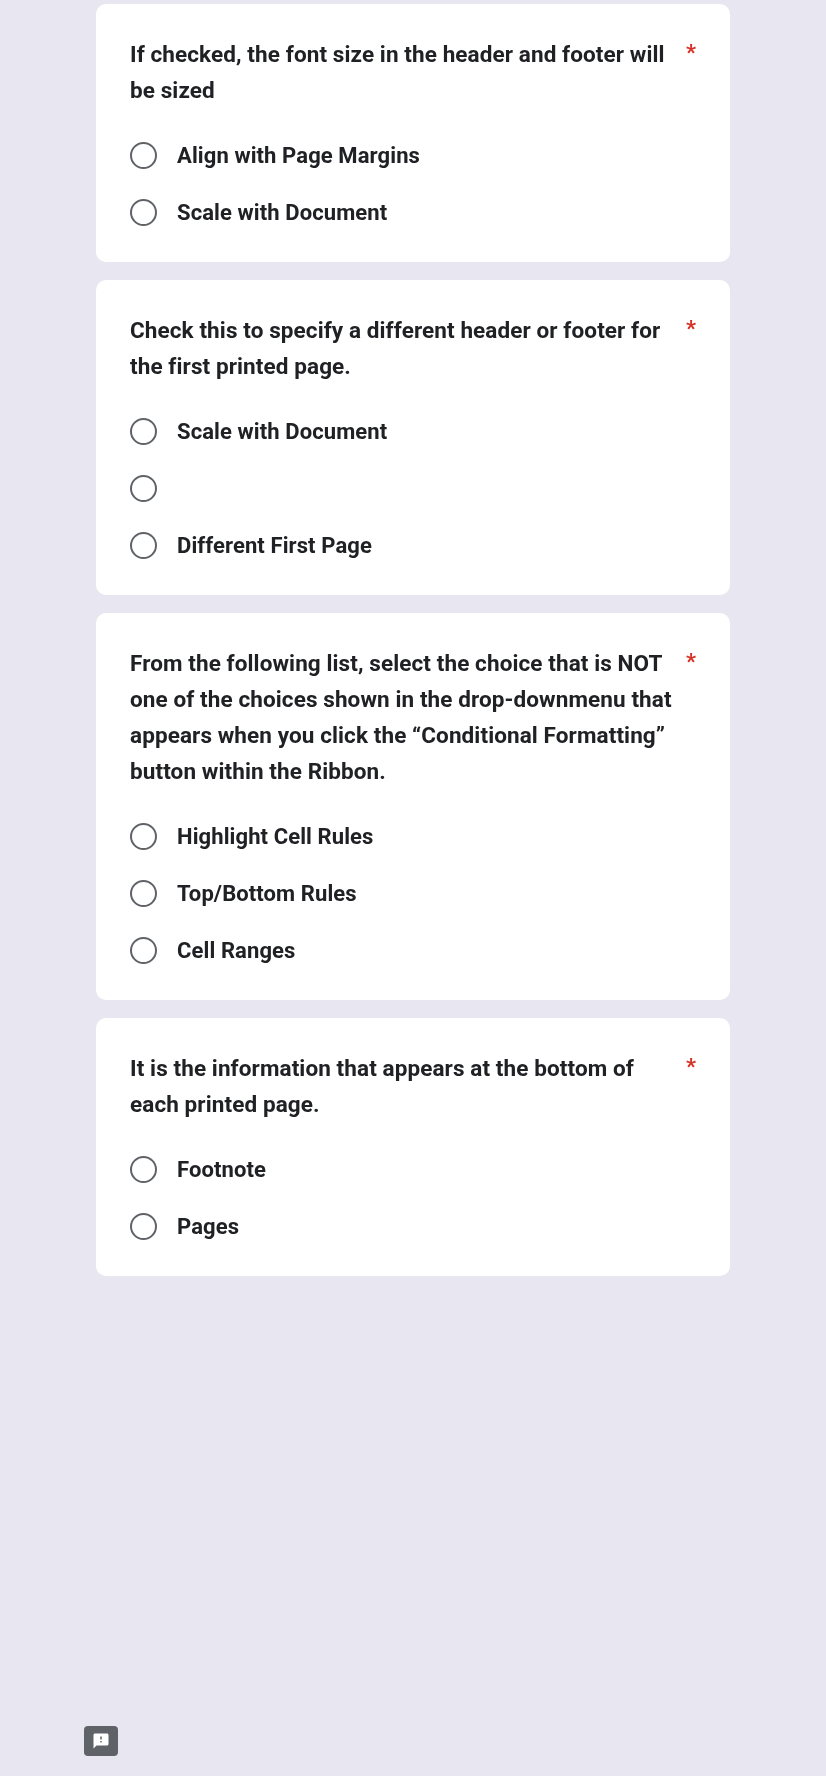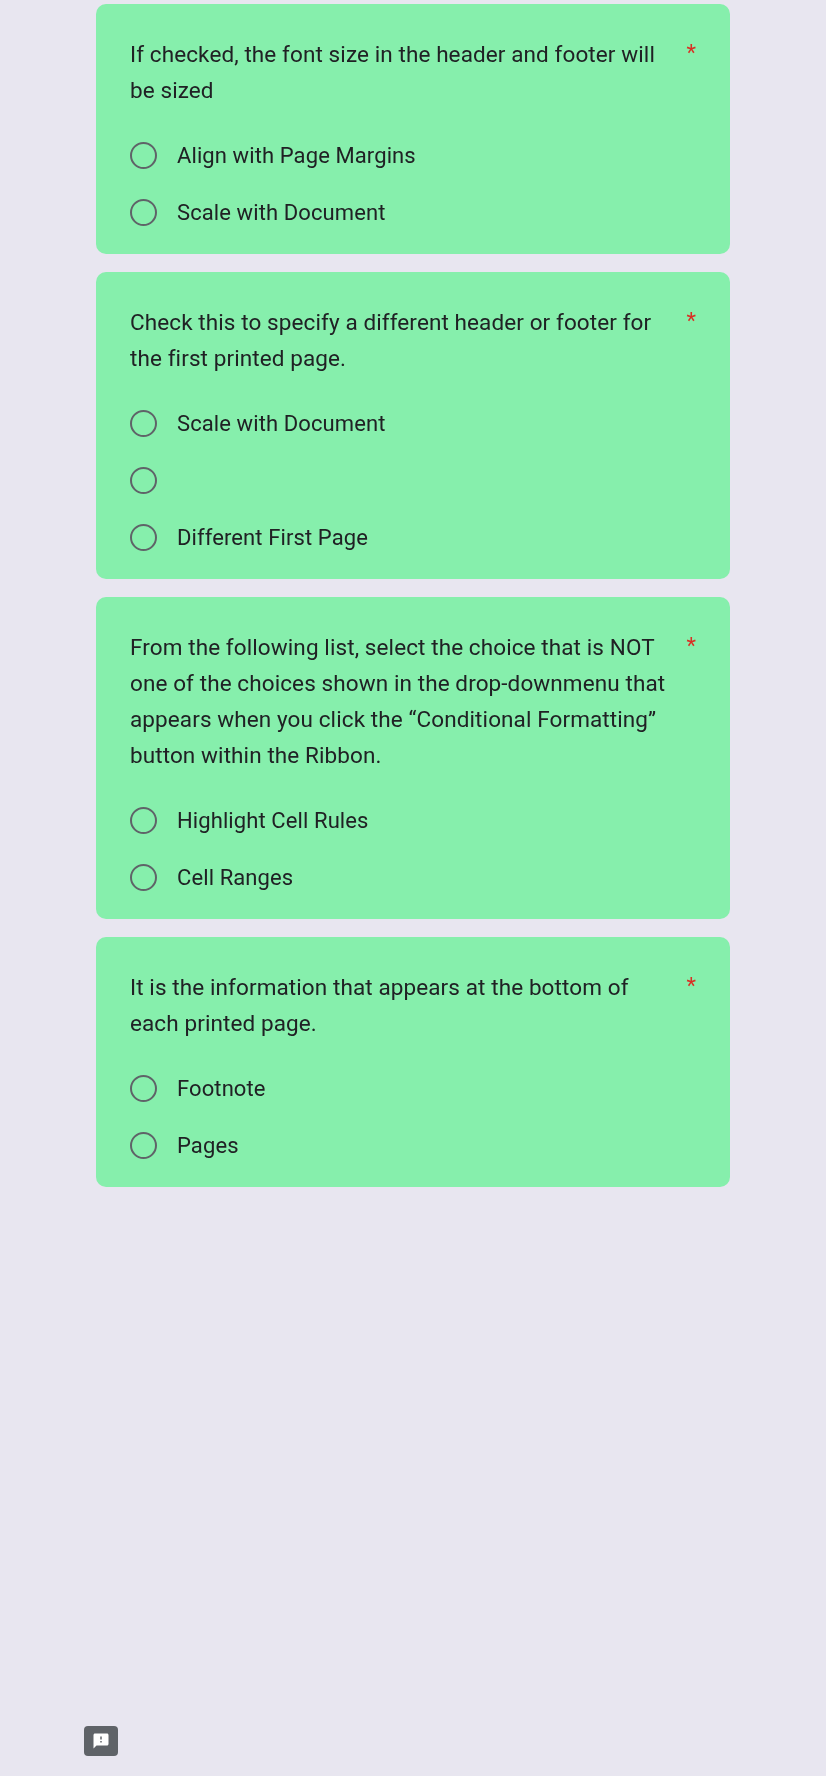--- a/index.html
+++ b/index.html
@@ -7,24 +7,25 @@
     background: #e8e6f0;
     font-family: 'Google Sans', Roboto, Arial, sans-serif;
     width: 826px;
     min-height: 1776px;
     position: relative;
   }
   .form-container {
     padding: 0 96px;
   }
   .card {
-    background: #86efac;
+    background: #ffffff;
     border-radius: 10px;
     margin-bottom: 18px;
-    padding: 32px 34px 28px 34px;
+    padding: 32px 34px 36px 34px;
+    font-weight: bold;
   }
   .card:first-child {
     margin-top: 4px;
   }
   .question-row {
     display: flex;
     align-items: flex-start;
     gap: 10px;
     margin-bottom: 34px;
   }
@@ -130,20 +131,24 @@
       <div class="question-text">From the following list, select the choice that is NOT one of the choices shown in the drop-downmenu that appears when you click the “Conditional Formatting” button within the Ribbon.</div>
       <div class="required-star">*</div>
     </div>
     <div class="options">
       <div class="option">
         <div class="radio"></div>
         <div class="option-label">Highlight Cell Rules</div>
       </div>
       <div class="option">
         <div class="radio"></div>
+        <div class="option-label">Top/Bottom Rules</div>
+      </div>
+      <div class="option">
+        <div class="radio"></div>
         <div class="option-label">Cell Ranges</div>
       </div>
     </div>
   </div>
 
   <div class="card">
     <div class="question-row">
       <div class="question-text">It is the information that appears at the bottom of each printed page.</div>
       <div class="required-star">*</div>
     </div>

